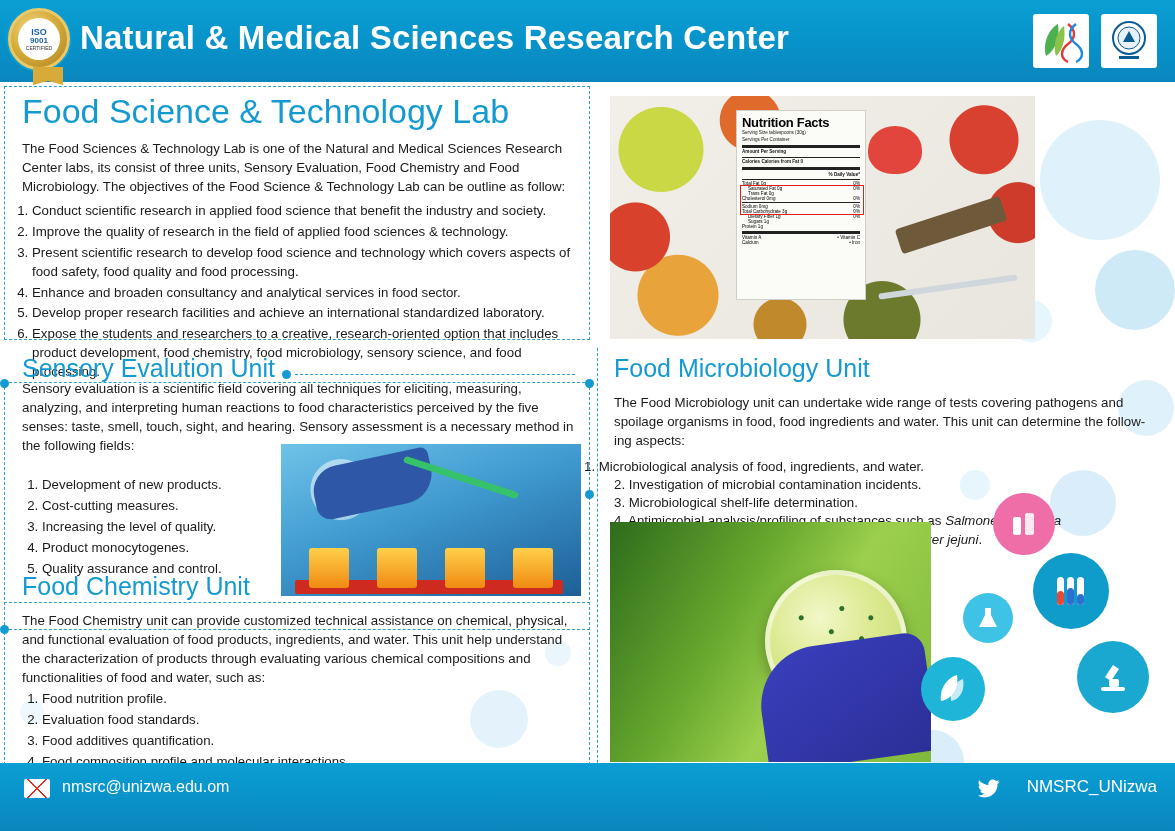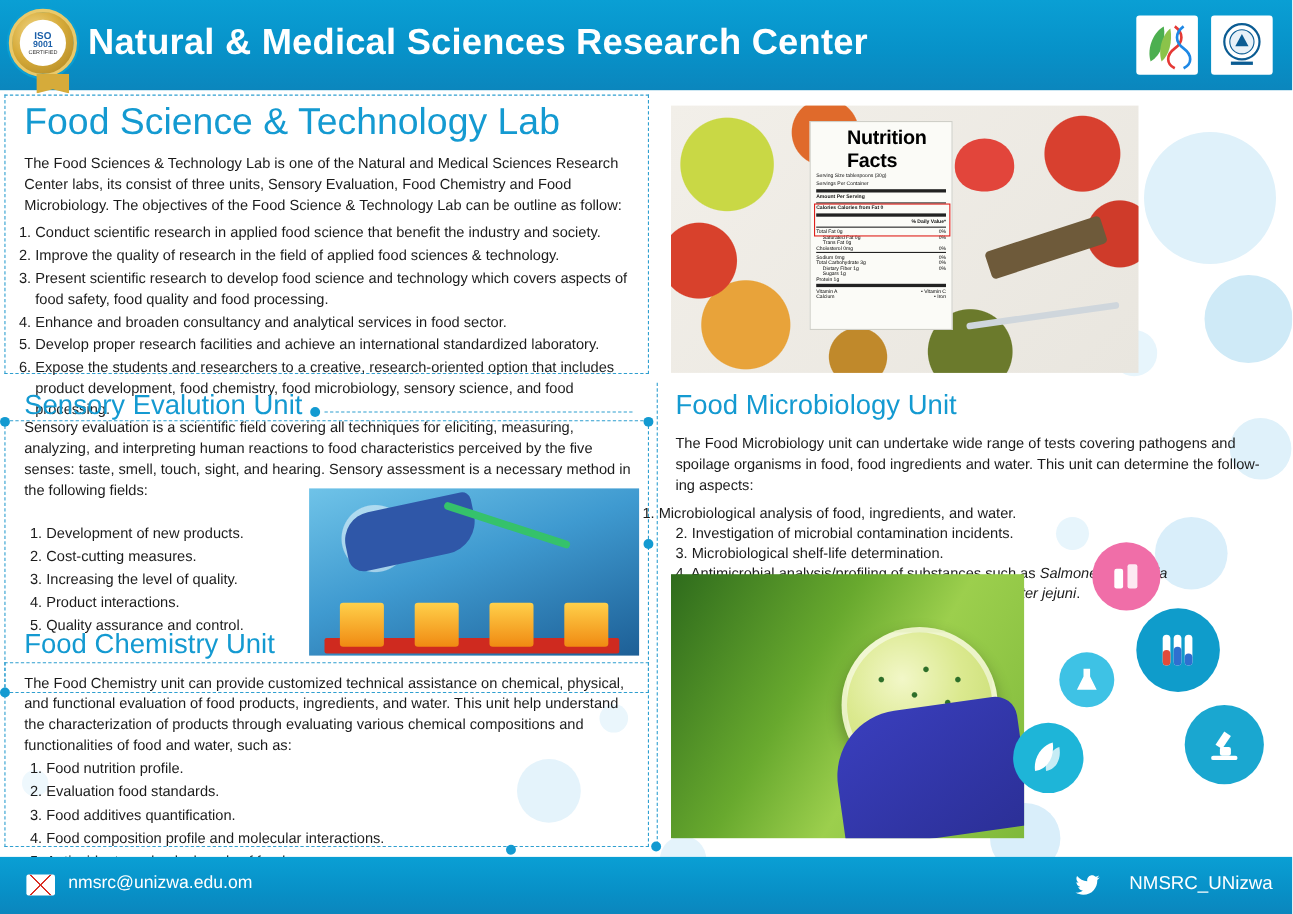--- a/index.html
+++ b/index.html
@@ -60,21 +60,21 @@
     display:flex; align-items:center; justify-content:center;
   }
   .logo-right-2 {
     position:absolute; right:18px; top:14px; width:56px; height:54px;
     background:#fff; border-radius:3px;
     display:flex; align-items:center; justify-content:center;
   }
 
   
   .footer {
-    position:absolute; left:0; bottom:0; width:1175px; height:52px;
+    position:absolute; left:0; bottom:0; width:1175px; height:68px;
     background:linear-gradient(180deg,#0a9fd4 0%, #0890c7 60%, #0b86bd 100%);
     z-index:5;
     text-align:center;
   }
   .footer-email {
     position:absolute; left:62px; top:15px;
     font-size:16px; color:#ffffff;
   }
   .gmail-ico {
     position:absolute; left:24px; top:16px; width:26px; height:19px;
@@ -138,21 +138,21 @@
       radial-gradient(circle at 96% 48%, #cf3b2a 0 30px, transparent 31px),
       radial-gradient(circle at 64% 92%, #6b7a2c 0 38px, transparent 39px),
       radial-gradient(circle at 40% 94%, #c0892b 0 26px, transparent 27px),
       linear-gradient(135deg,#f2efe9 0%, #e9e6df 100%);
   }
   .nf-label {
     position:absolute; left:126px; top:14px; width:130px; height:190px;
     background:#fbfbf7; border:1px solid #cfcfc8;
     padding:4px 5px; font-family:"Liberation Sans", sans-serif;
   }
-  .nf-title { font-size:18px; font-weight:bold; letter-spacing:-0.3px;margin-left:28px; }
+  .nf-title { font-size:13px; font-weight:bold; letter-spacing:-0.3px; }
   .nf-line { font-size:4.6px; color:#111; line-height:1.45; }
   .nf-rule { border-top:1px solid #222; margin:1px 0; }
   .nf-rule-thick { border-top:3px solid #222; margin:1.5px 0; }
   .nf-red { position:absolute; left:3px; top:74px; width:124px; height:30px; border:1.4px solid #e0201b; }
   .nf-row { display:flex; justify-content:space-between; font-size:4.6px; }
 
   
   .lab-photo {
     left:281px; top:362px; width:300px; height:152px;
     background:
@@ -354,21 +354,21 @@
     <div class="dotline" style="left:295px;top:292px;width:280px;"></div>
 
     <div class="dash-box" style="left:4px;top:300px;width:586px;height:248px;"></div>
 
     <div class="body-text" style="position:absolute;left:22px;top:298px;width:552px;">Sensory evaluation is a scientific field covering all techniques for eliciting, measuring, analyzing, and interpreting human reactions to food characteristics perceived by the five senses: taste, smell, touch, sight, and hearing. Sensory assessment is a necessary method in the following fields:</div>
 
     <ol class="num-list body-text" style="position:absolute;left:22px;top:388px;width:250px;">
       <li>Development of new products.</li>
       <li>Cost-cutting measures.</li>
       <li>Increasing the level of quality.</li>
-      <li>Product interactions.</li>
+      <li>Product monocytogenes.</li>
       <li>Quality assurance and control.</li>
     </ol>
 
     <div class="photo lab-photo">
       <div class="lab-hand"></div>
       <div class="lab-pipette"></div>
       <div class="lab-tray"></div>
       <div class="lab-glass" style="left:28px;"></div>
       <div class="lab-glass" style="left:96px;"></div>
       <div class="lab-glass" style="left:164px;"></div>

